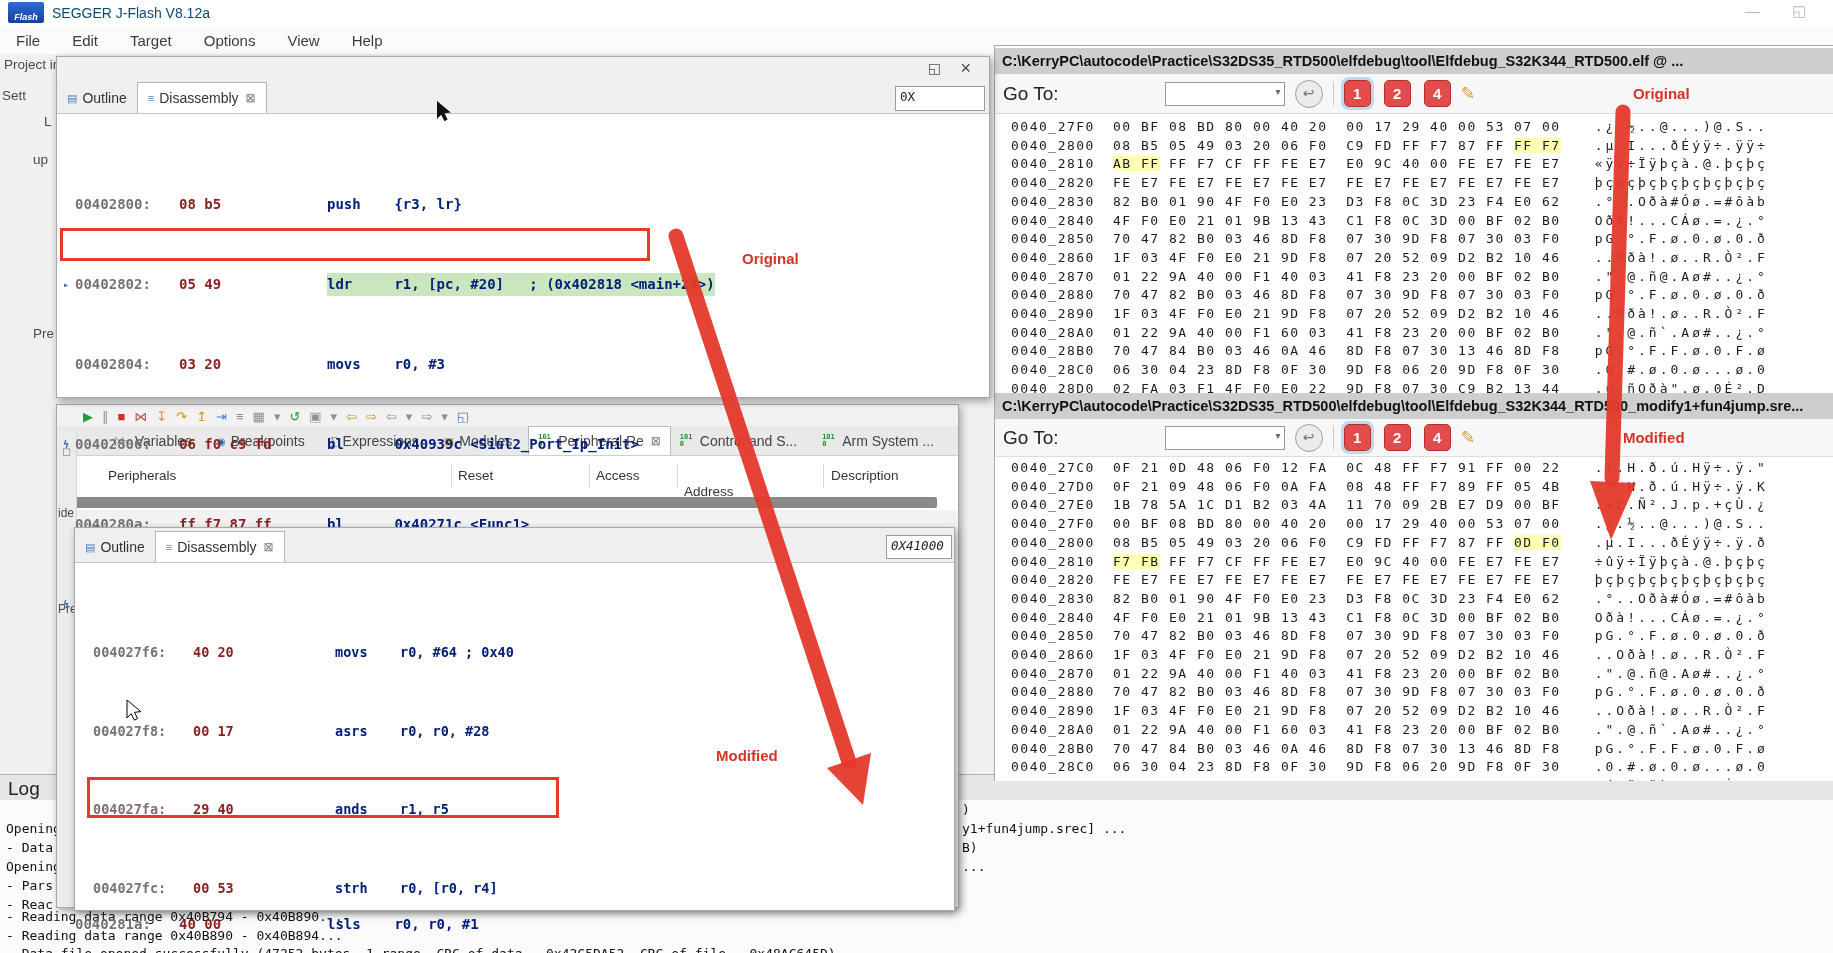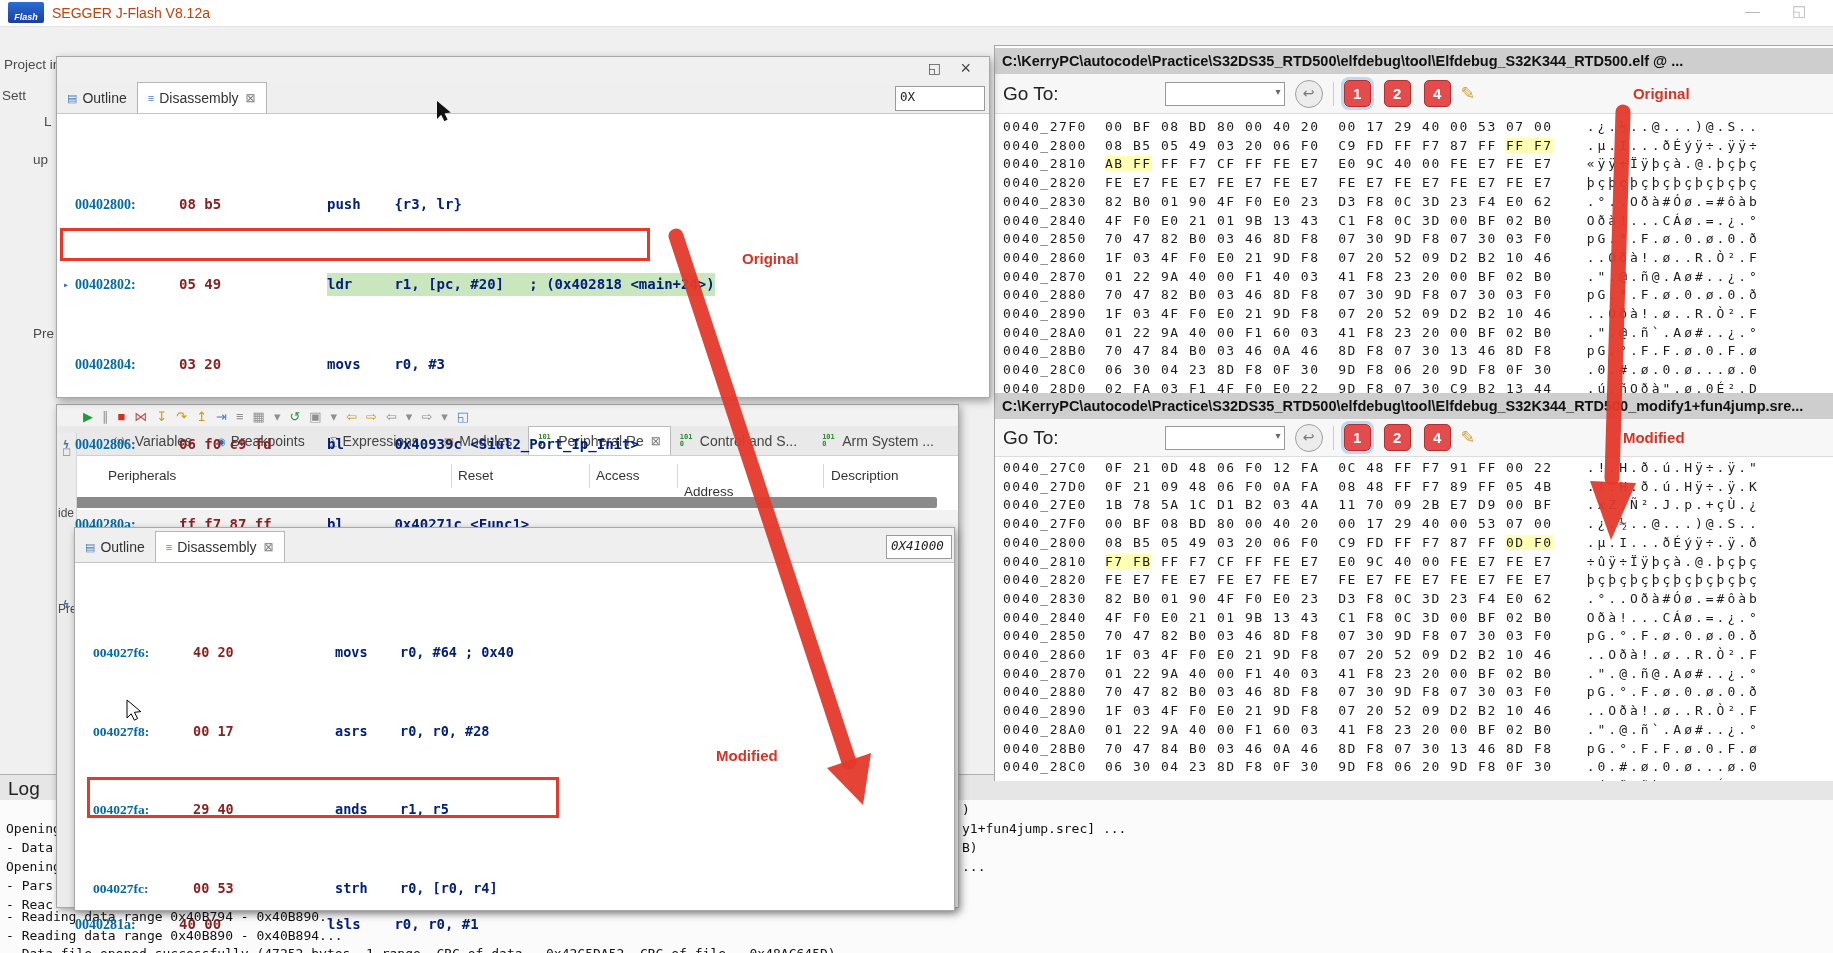--- a/index.html
+++ b/index.html
@@ -3,41 +3,41 @@
 <meta charset="utf-8">
 <style>
   html,body{margin:0;padding:0;background:#888;}
   #screen{position:relative;width:1833px;height:953px;background:#f0f0f0;overflow:hidden;
           font-family:"Liberation Sans",sans-serif;color:#222;}
   .abs{position:absolute;}
   
   #titlebar{left:0;top:0;width:1833px;height:26px;background:#ffffff;border-bottom:1px solid #e3e3e3;}
   #flash-icon{left:8px;top:2px;width:36px;height:21px;background:linear-gradient(#2b6cd4,#1a3f9e);
               color:#fff;font-size:9px;font-style:italic;text-align:center;line-height:30px;border-radius:2px;font-weight:bold;}
-  #app-title{left:52px;top:5px;font-size:14px;color:#c2410c;}
+  #app-title{left:52px;top:5px;font-size:14px;color:#0c4a6e;}
   .winctl{top:2px;font-size:15px;color:#b9b9b9;}
   #menubar{left:0;top:26px;width:1833px;height:28px;background:#fbfbfb;display:flex;align-items:center;}
   .menu-item{font-size:15px;color:#3c3c3c;padding:0 16px;}
   
   .frag{font-size:13.5px;color:#4a4a4a;}
   
   .ewin{background:#fff;border:1px solid #a8a8a8;box-shadow:2px 3px 8px rgba(0,0,0,.35);}
   .tabbar{display:flex;align-items:flex-end;background:#efefef;border-bottom:1px solid #c6c6c6;height:100%;}
   .etab{display:flex;align-items:center;gap:5px;padding:4px 10px;font-size:14px;color:#333;height:22px;}
   .etab.active{background:#fff;border:1px solid #b5b5b5;border-bottom:none;}
   .tab-ic{font-size:11px;color:#4a7fc0;}
   .tclose{font-size:12px;color:#777;margin-left:2px;}
   .addrfield{position:absolute;background:#fff;border:1px solid #9a9a9a;
              font-family:"DejaVu Sans Mono",monospace;font-size:12.5px;color:#222;
              padding:2px 4px;overflow:hidden;white-space:nowrap;}
   
   .dis{font-family:"DejaVu Sans Mono",monospace;font-weight:700;white-space:pre;}
   .drow{display:flex;}
   .dm{width:18px;text-align:center;font-size:10px;color:#4a6fae;flex:none;}
-  .da{color:#0369a1;flex:none;font-family:Liberation Serif, serif;}
+  .da{color:#737373;flex:none;}
   .db{color:#8a1f1f;flex:none;}
   .dc{color:#02207a;white-space:pre;}
   #win1 .drow{line-height:23px;font-size:14px;}
   #win1 .da{width:104px;}  #win1 .db{width:148px;}
   #win3 .drow{line-height:21.5px;font-size:13.5px;}
   #win3 .da{width:100px;}  #win3 .db{width:142px;}
   .drow.current .dc{background:#cae6bf;}
   .drow.ybytes .db{background:#ffffb0;}
   
   #win2{background:#f2f2f2;}
@@ -71,21 +71,21 @@
            text-align:center;line-height:24px;font-size:14px;color:#777;}
   .tsep{width:1px;height:24px;background:#ccc;}
   .gbtn{width:25px;height:25px;background:#e24c4c;border:1px solid #b23030;border-radius:5px;color:#fff;
         font-weight:bold;font-size:15px;text-align:center;line-height:25px;}
   .gbtn.selected{outline:3px solid #bcd9f2;}
   .pencil{font-size:17px;color:#d69a2b;}
   .redlabel{font-weight:bold;font-size:15px;color:#d43425;}
   .hexrows{position:absolute;left:0;width:839px;font-family:"DejaVu Sans Mono",monospace;
            font-size:13px;color:#1c1c1c;}
   .hexrow{display:flex;line-height:18.7px;}
-  .ha{width:92px;letter-spacing:1.5px;padding-left:8px;flex:none;}
+  .ha{width:92px;letter-spacing:1.5px;padding-left:16px;flex:none;}
   .hb{white-space:pre;letter-spacing:1.5px;margin-left:10px;flex:none;}
   .hb .hl{background:#ffffb4;}
   .hx{white-space:pre;letter-spacing:3px;margin-left:34px;}
   
   #logbar{left:0;top:774px;width:1833px;height:26px;background:#e6e6e6;border-top:1px solid #b0b0b0;
           border-bottom:1px solid #c8c8c8;}
   #log-title{left:8px;top:778px;font-size:19px;color:#222;}
   #logbody{left:0;top:800px;width:1833px;height:153px;background:#fbfbfb;}
   .logtxt{position:absolute;font-family:"DejaVu Sans Mono",monospace;font-size:13px;color:#111;white-space:pre;}
   
@@ -96,20 +96,29 @@
 <body>
 
 <div id="screen">
 
   <div class="abs" id="titlebar"></div>
   <div class="abs" id="flash-icon">Flash</div>
   <div class="abs" id="app-title">SEGGER J-Flash V8.12a</div>
   <div class="abs winctl" style="left:1745px;">—</div>
   <div class="abs winctl" style="left:1792px;">◱</div>
 
+  <div class="abs" id="menubar">
+
+  <span class="menu-item">File</span>
+      <span class="menu-item">Edit</span>
+      <span class="menu-item">Target</span>
+      <span class="menu-item">Options</span>
+      <span class="menu-item">View</span>
+      <span class="menu-item">Help</span>
+    </div>
 
   <div class="abs frag" style="left:4px;top:57px;">Project information</div>
   <div class="abs frag" style="left:2px;top:88px;">Sett</div>
   <div class="abs frag" style="left:44px;top:114px;">L</div>
   <div class="abs frag" style="left:33px;top:152px;">up</div>
   <div class="abs frag" style="left:33px;top:326px;">Pre</div>
 
   <div class="abs" id="logbar"></div>
   <div class="abs" id="log-title">Log</div>
   <div class="abs" id="logbody"></div>

